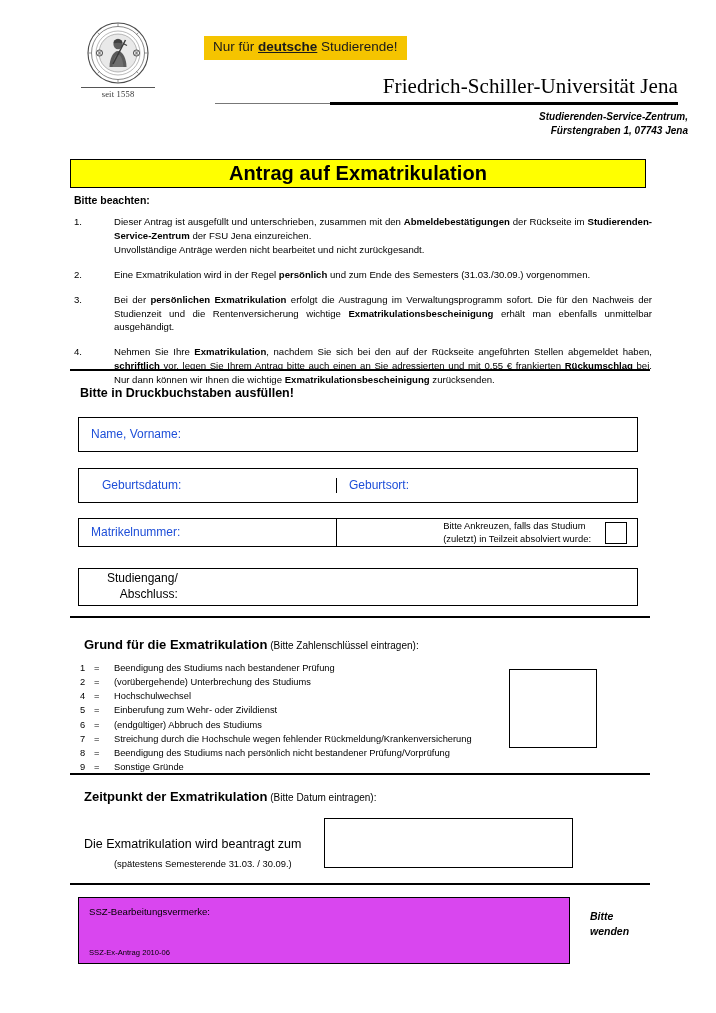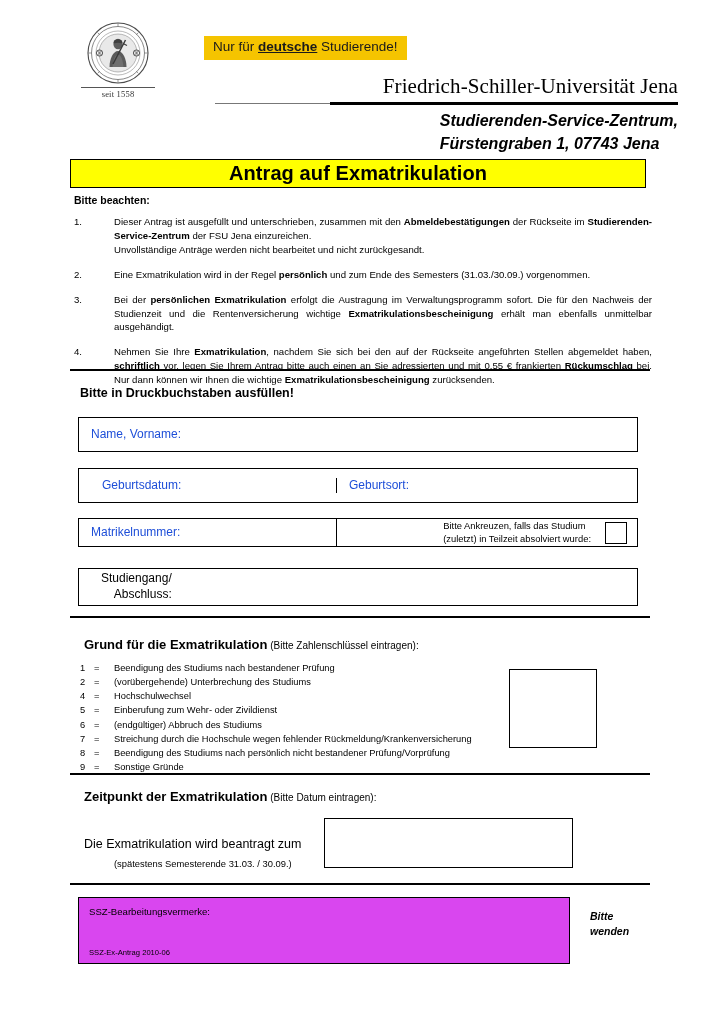--- a/index.html
+++ b/index.html
@@ -64,22 +64,23 @@
   }
   .uni-rule::before {
     content: "";
     position: absolute;
     left: -115px; top: 1px;
     width: 115px; height: 1px;
     background: #777;
   }
   .addr {
     position: absolute;
-    right: 38px; top: 110px;
-    font-size: 16px;
+    right: 28px; top: 110px;
+    text-align: right;
+    font-size: 10px;
     font-weight: bold;
     font-style: italic;
     line-height: 1.42;
     white-space: nowrap;
   }
 
   
   .title-banner {
     position: absolute;
     left: 70px; right: 70px; top: 159px;
@@ -186,21 +187,21 @@
   }
   .chk {
     width: 22px; height: 22px;
     border: 1px solid #000;
     background: #fff;
     flex: 0 0 22px;
   }
 
   #box-stud {
     left: 78px; right: 78px; top: 568px; height: 38px;
-    display: flex; align-items: center; padding-left: 22px;
+    display: flex; align-items: center; padding-left: 28px;
   }
   #box-stud .two-line {
     font-size: 12px;
     line-height: 1.3;
     text-align: right;
   }
 
   
   .sec-head {
     position: absolute;

